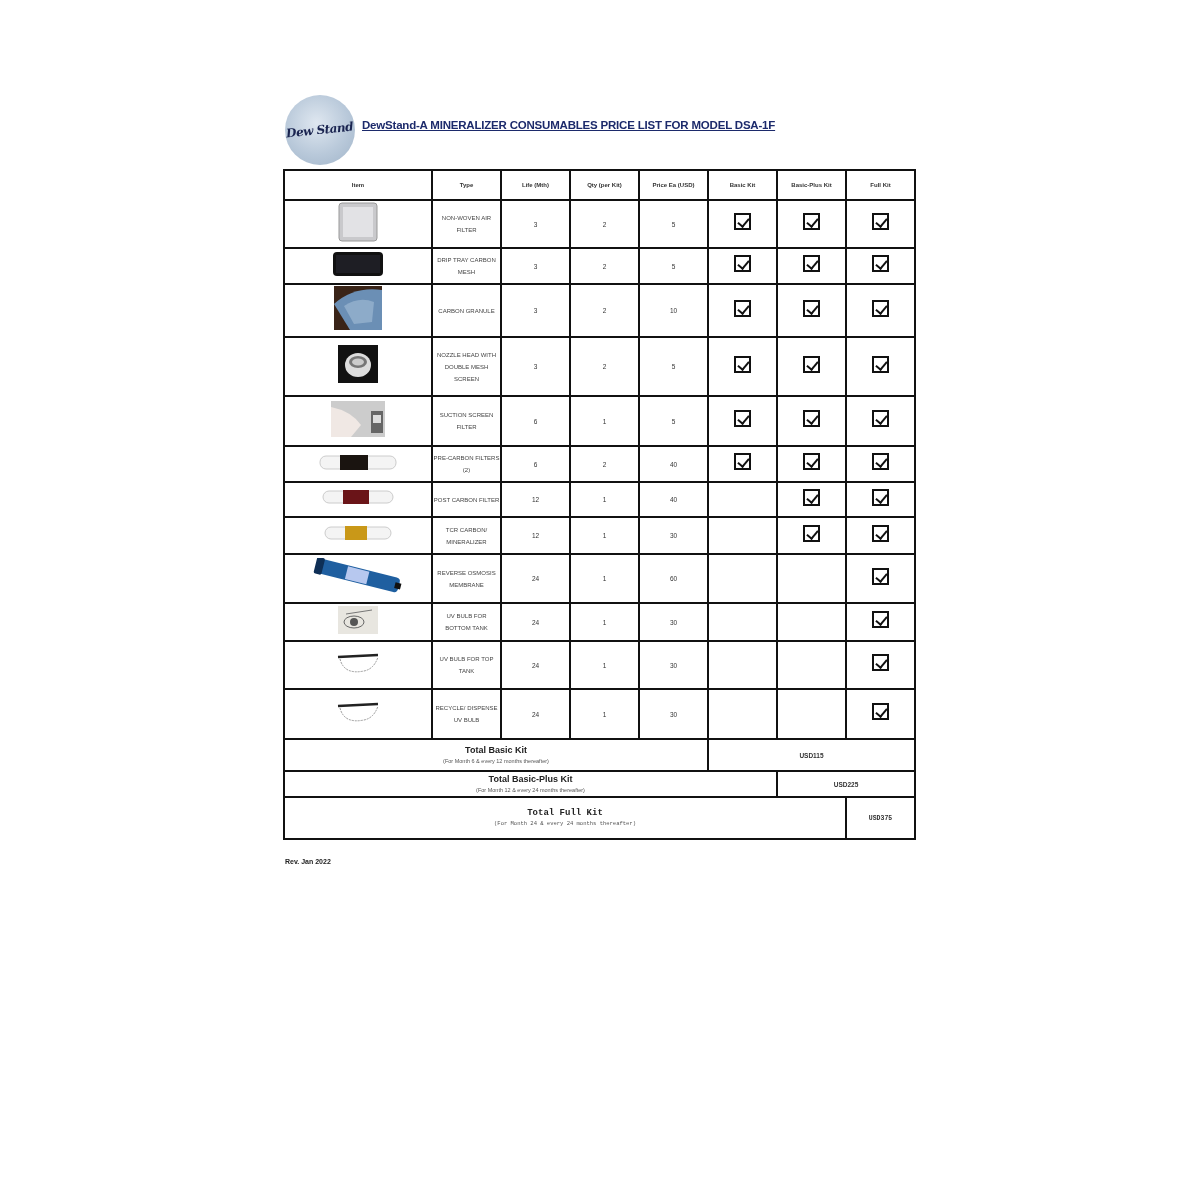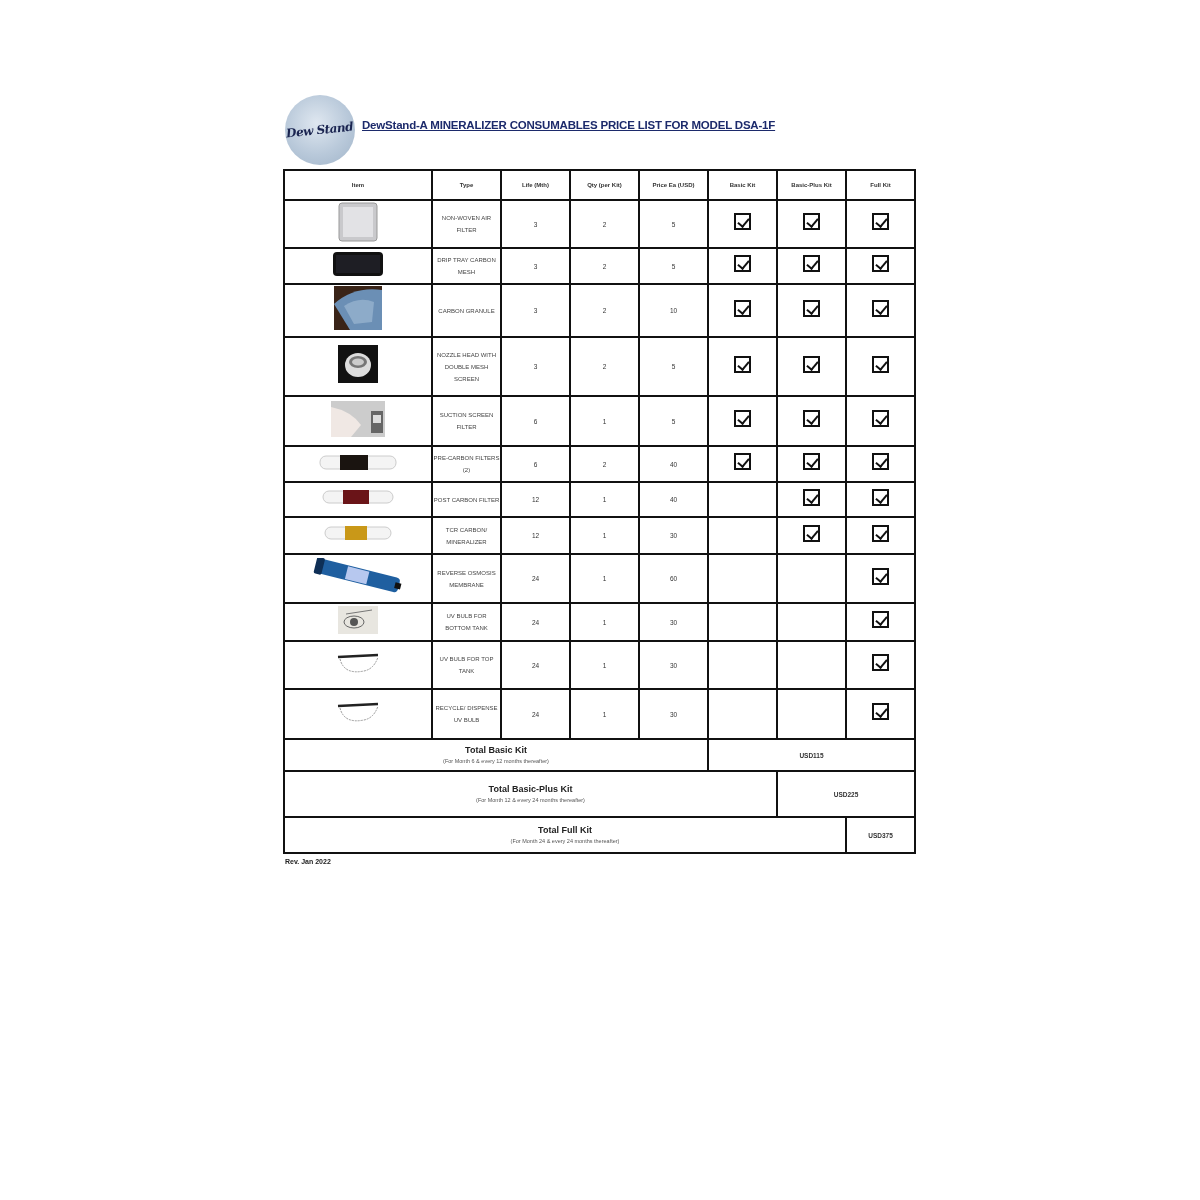--- a/index.html
+++ b/index.html
@@ -223,28 +223,28 @@
       </tr>
     </tbody>
   <tbody id="totals">
       <tr style="height: 32px;">
         <td colspan="5">
           <div class="total-label">Total Basic Kit</div>
           <div class="total-sub">(For Month 6 &amp; every 12 months thereafter)</div>
         </td>
         <td colspan="3" class="total-val">USD115</td>
       </tr>
-      <tr style="height: 46px;">
+      <tr style="height: 26px;">
         <td colspan="6">
           <div class="total-label">Total Basic-Plus Kit</div>
           <div class="total-sub">(For Month 12 &amp; every 24 months thereafter)</div>
         </td>
         <td colspan="2" class="total-val">USD225</td>
       </tr>
-      <tr style="height: 36px;">
+      <tr style="height: 42px; font-family: Liberation Mono, monospace;">
         <td colspan="7">
           <div class="total-label">Total Full Kit</div>
           <div class="total-sub">(For Month 24 &amp; every 24 months thereafter)</div>
         </td>
         <td colspan="1" class="total-val">USD375</td>
       </tr>
     </tbody>
 </table>
 
 <div class="rev">Rev.  Jan 2022</div>

